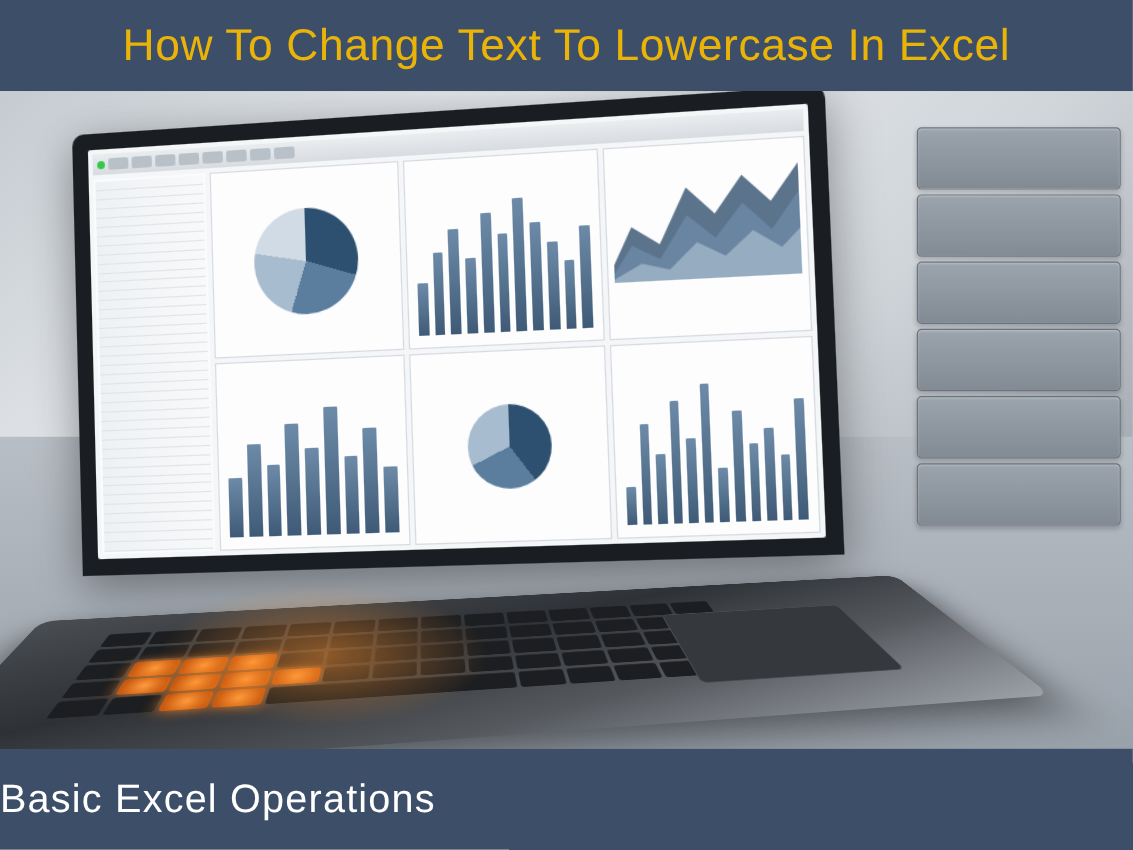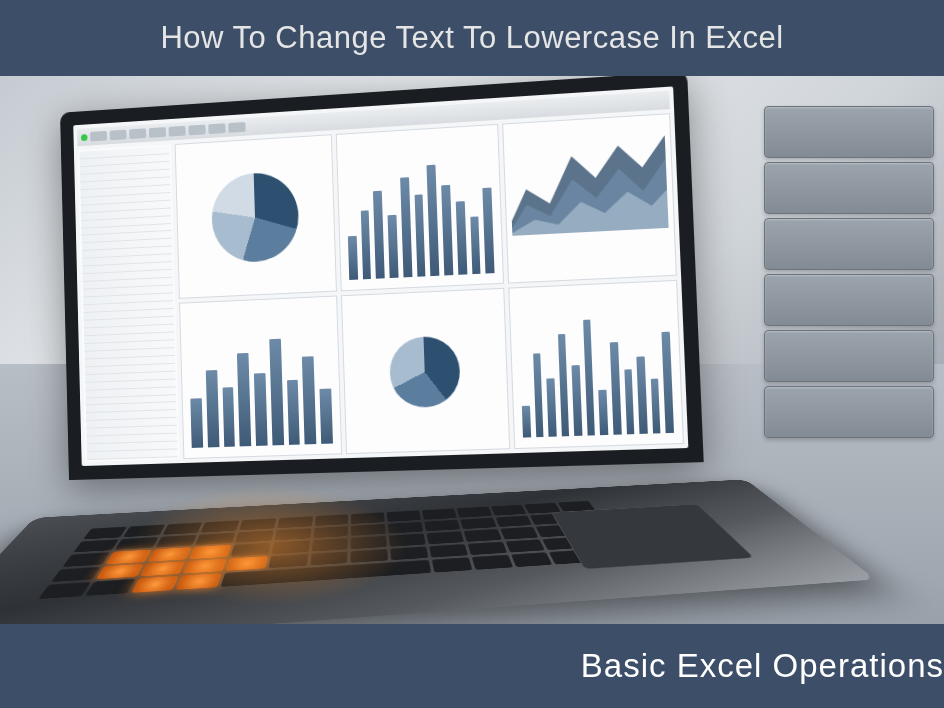--- a/index.html
+++ b/index.html
@@ -15,34 +15,34 @@
       position: absolute;
       top: 0; left: 0;
       width: 944px;
       height: 76px;
       background: #3d4f68;
       display: flex;
       align-items: center;
       justify-content: center;
     }
     .header-banner h1 {
-      color: #e5e5e5;
-      font-size: 31px;
+      color: #eab308;
+      font-size: 37px;
       font-weight: 500;
       letter-spacing: 0.5px;
     }
     .footer-banner {
       position: absolute;
       bottom: 0; left: 0;
       width: 944px;
       height: 84px;
       background: #3d4f68;
       display: flex;
       align-items: center;
-      justify-content: flex-end;
+      justify-content: flex-start;
     }
     .footer-banner h2 {
       color: #ffffff;
       font-size: 33px;
       font-weight: 400;
       letter-spacing: 1px;
     }
     .photo-area {
       position: absolute;
       top: 76px; left: 0;

